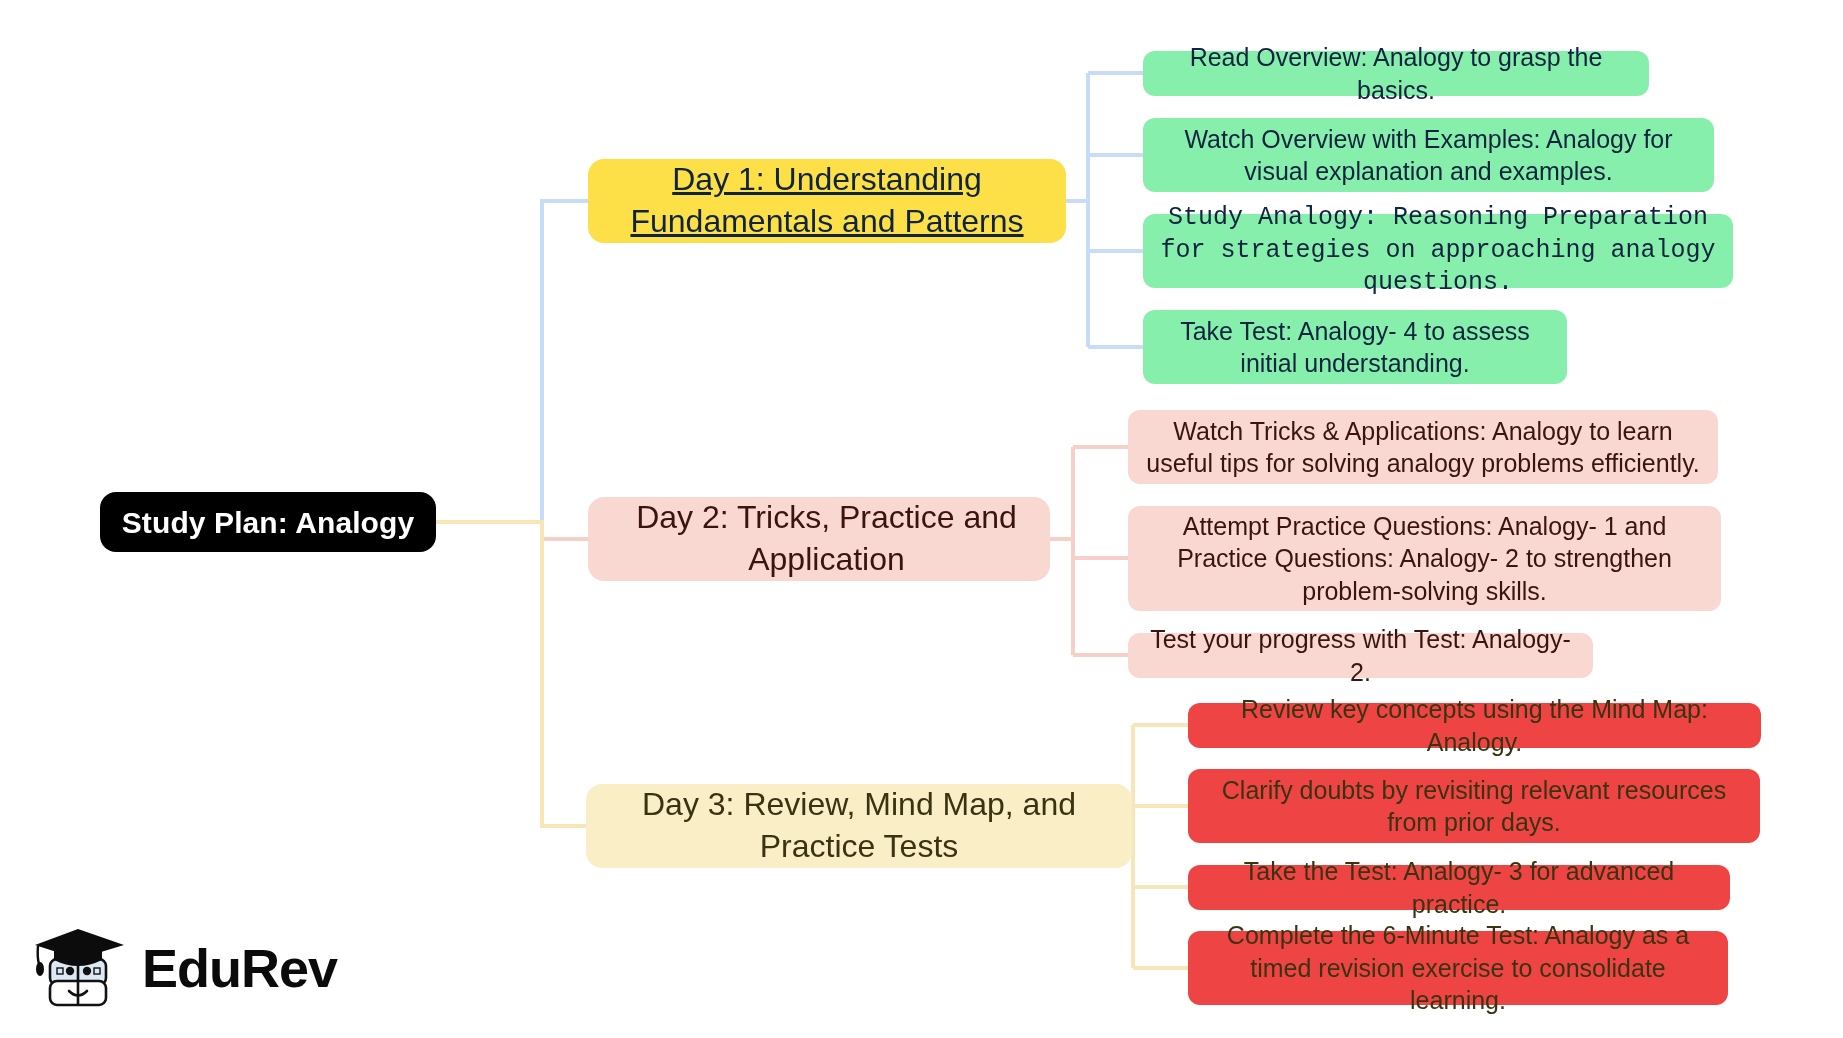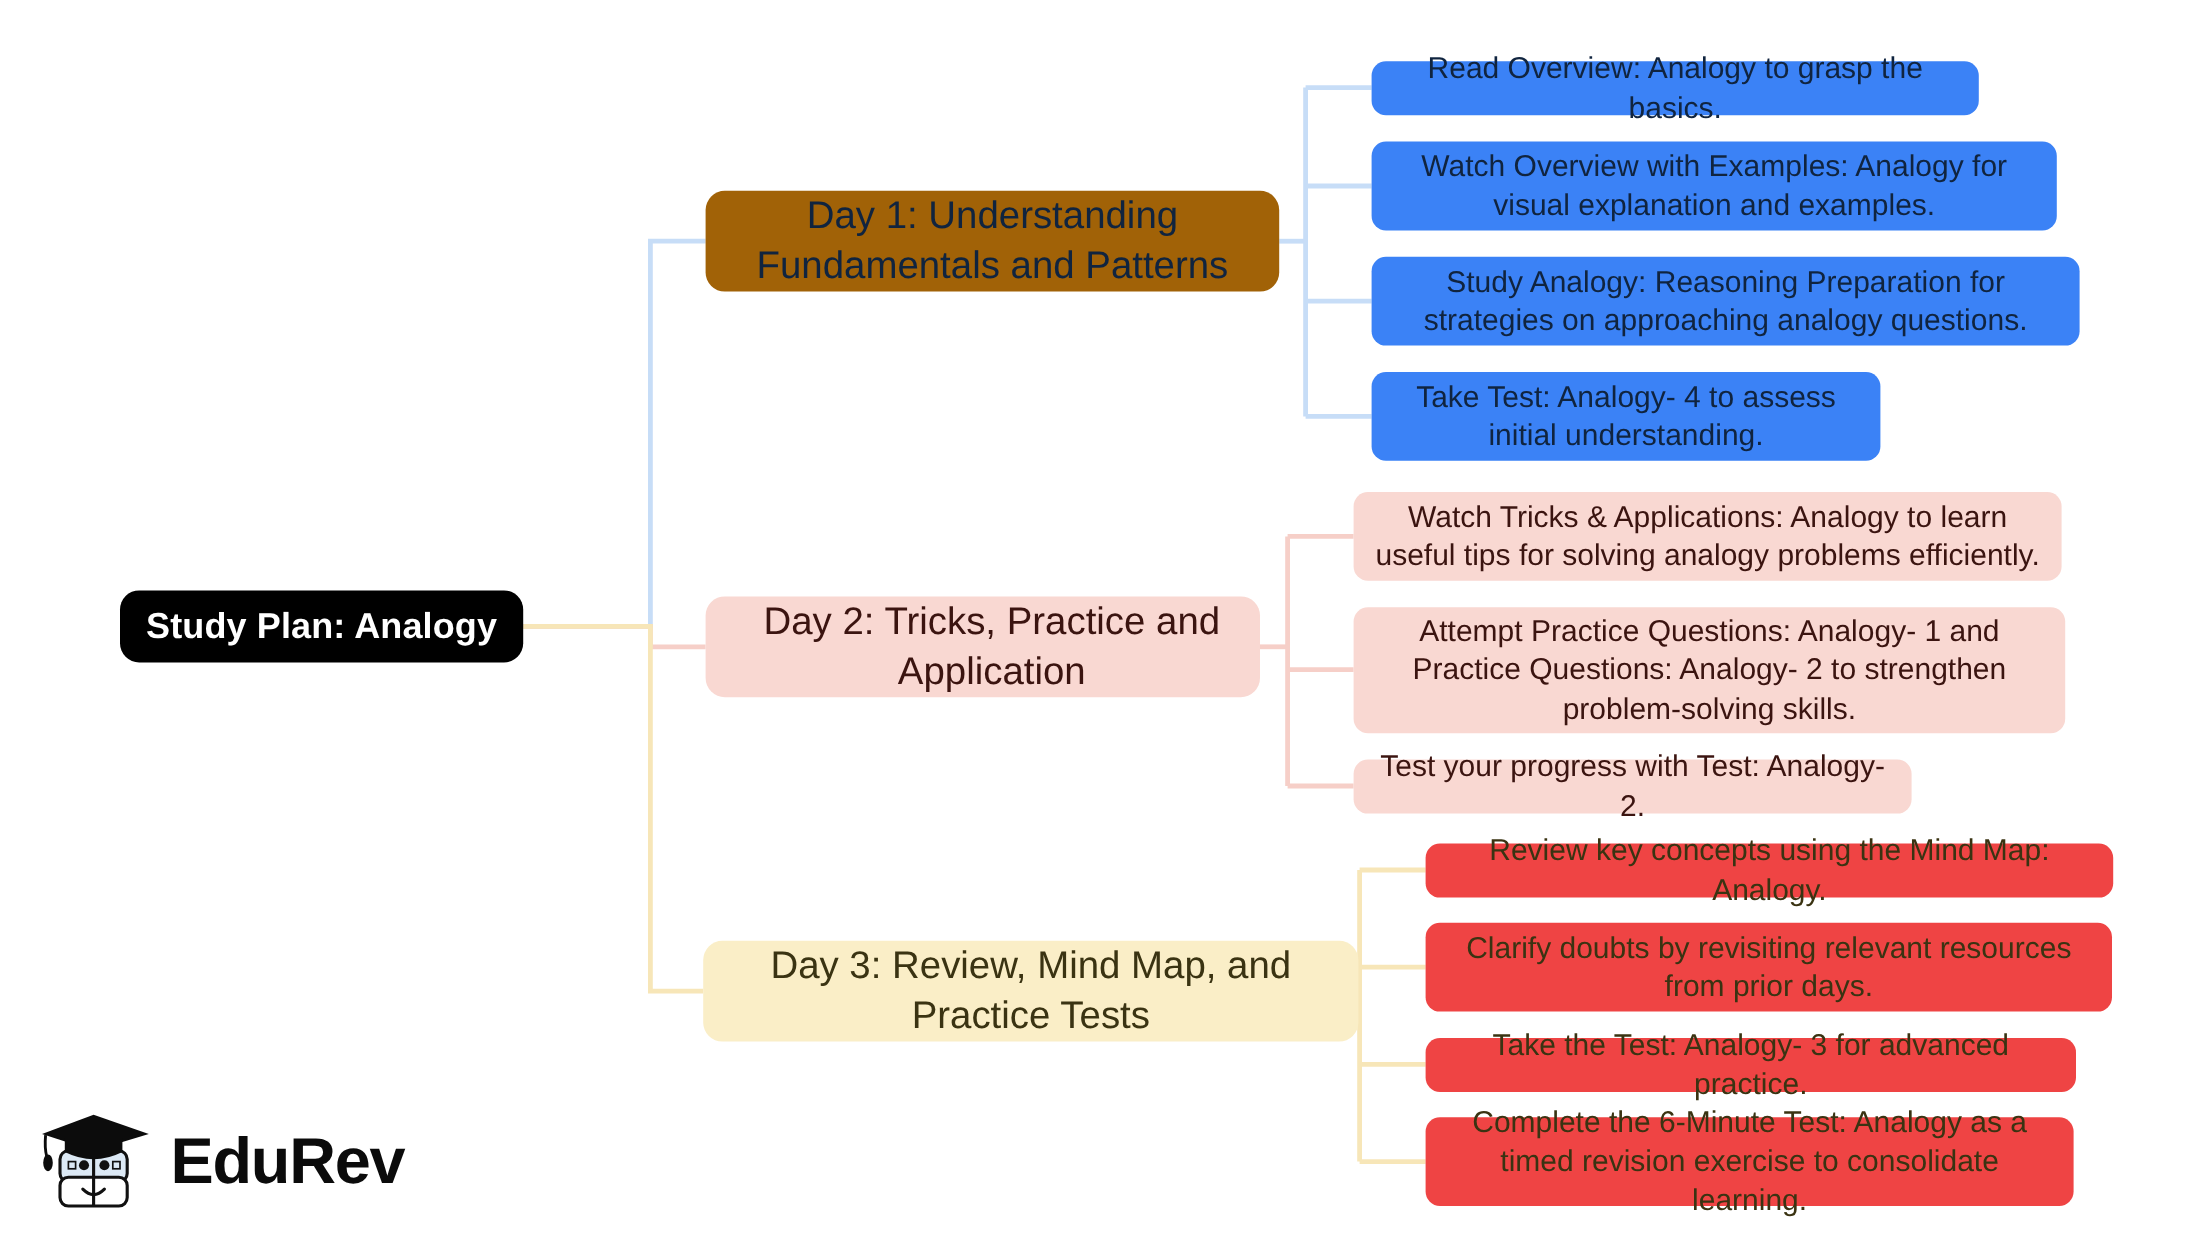--- a/index.html
+++ b/index.html
@@ -48,42 +48,42 @@
     border-radius: 16px;
     letter-spacing: 0.1px;
   }
 
   
   .branch {
     font-size: 32px;
     border-radius: 16px;
     font-weight: normal;
   }
-  .branch.blue  { background: #a16207; color: #10243f; }
+  .branch.blue  { background: #fde047; color: #10243f; text-decoration: underline; }
   .branch.pink  { background: #f9d8d2; color: #3b1410; padding-left: 29px; }
   .branch.yellow{ background: #faeec7; color: #3a3312; }
 
   #branch-1 { left: 588px; top: 159px; width: 478px; height: 84px; }
   #branch-2 { left: 588px; top: 497px; width: 462px; height: 84px; }
   #branch-3 { left: 586px; top: 784px; width: 546px; height: 84px; }
 
   
   .leaf {
     font-size: 25px;
     border-radius: 12px;
     padding: 5px 16px;
   }
-  .leaf.blue  { background: #3b82f6; color: #10243f; }
+  .leaf.blue  { background: #86efac; color: #10243f; }
   .leaf.pink  { background: #f9d8d2; color: #3b1410; }
   .leaf.yellow{ background: #ef4444; color: #3a3312; }
 
   
   #leaf-1-0 { left: 1143px; top: 51px;  width: 506px; height: 45px; }
   #leaf-1-1 { left: 1143px; top: 118px; width: 571px; height: 74px; }
-  #leaf-1-2 { left: 1143px; top: 214px; width: 590px; height: 74px; }
+  #leaf-1-2 { left: 1143px; top: 214px; width: 590px; height: 74px; font-family: Liberation Mono, monospace; }
   #leaf-1-3 { left: 1143px; top: 310px; width: 424px; height: 74px; }
 
   
   #leaf-2-0 { left: 1128px; top: 410px; width: 590px; height: 74px; }
   #leaf-2-1 { left: 1128px; top: 506px; width: 593px; height: 105px; }
   #leaf-2-2 { left: 1128px; top: 633px; width: 465px; height: 45px; }
 
   
   #leaf-3-0 { left: 1188px; top: 703px; width: 573px; height: 45px; }
   #leaf-3-1 { left: 1188px; top: 769px; width: 572px; height: 74px; }

